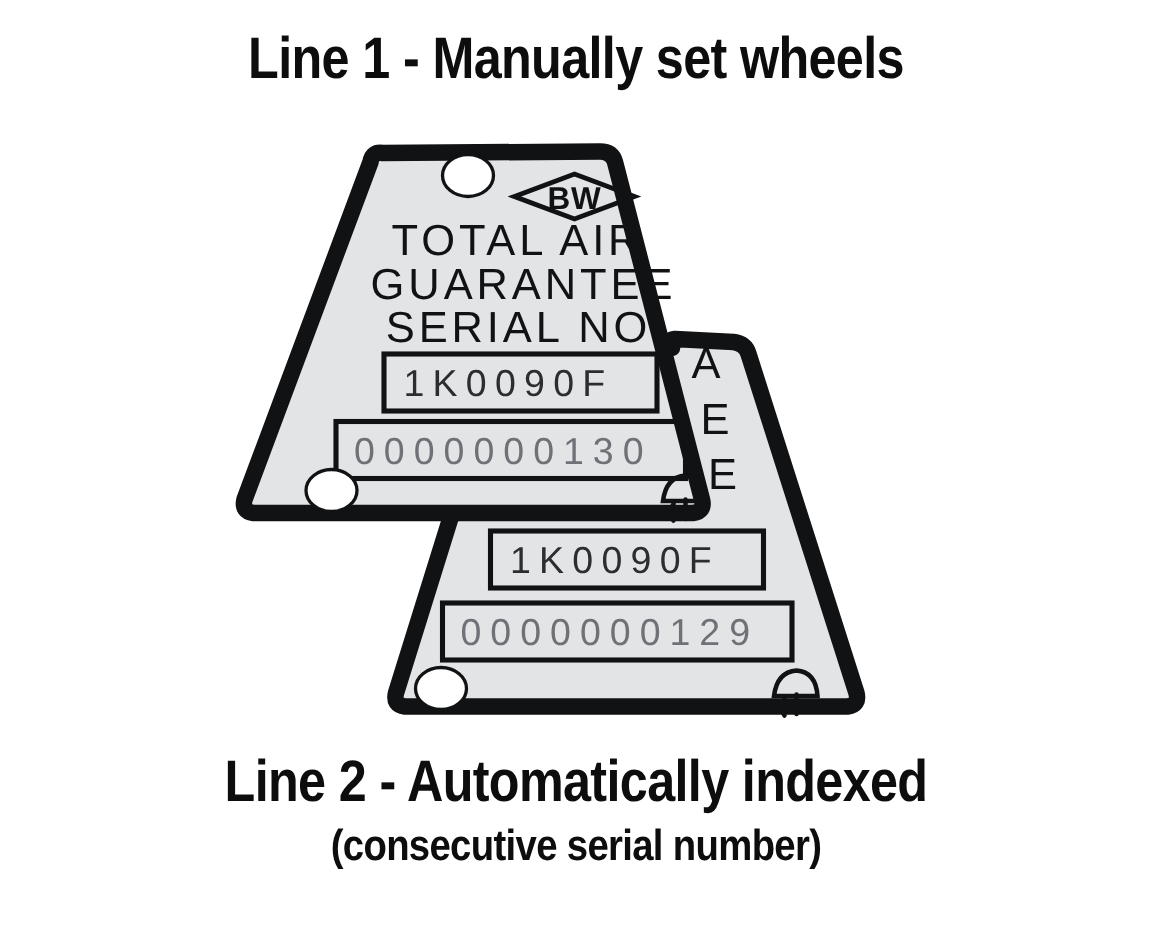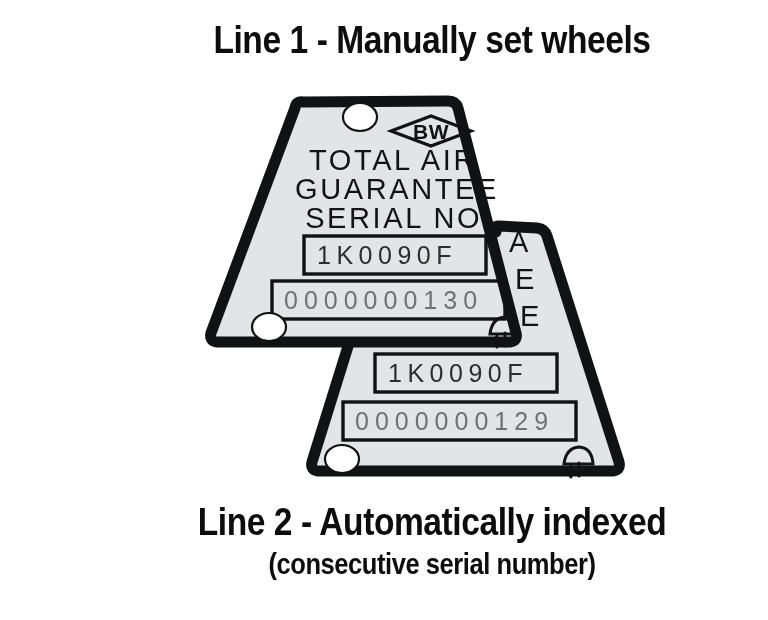--- a/index.html
+++ b/index.html
@@ -14,21 +14,20 @@
     overflow: hidden;
     font-family: "Liberation Sans", sans-serif;
     background: #ffffff;
   }
 
   #stage {
     position: absolute;
     left: 0; top: 0;
     width: 688px;
     height: 620px;
-    margin-left: 48px;
   }
 
   
   .caption {
     position: absolute;
     width: 768px;
     text-align: center;
     font-family: "Liberation Sans", sans-serif;
     font-weight: bold;
     color: #0d0d0d;

